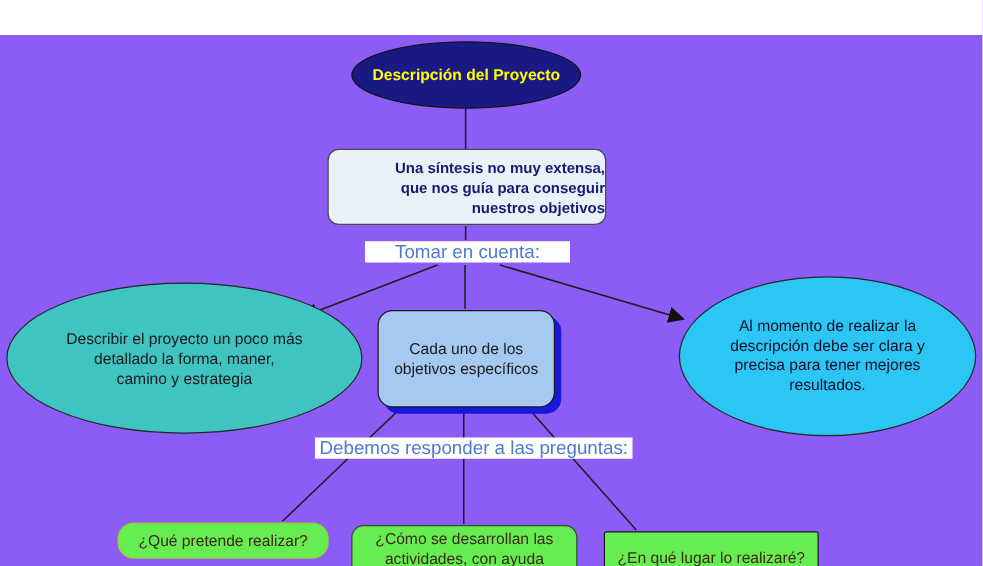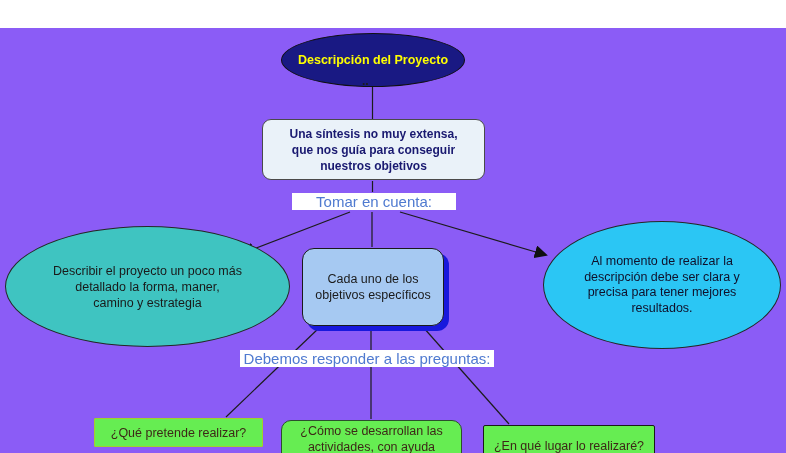--- a/index.html
+++ b/index.html
@@ -17,30 +17,30 @@
     text-align:center;box-sizing:border-box;font-size:12.5px;line-height:16px;color:#1a1a1a;
   }
   .node .nlabel{white-space:pre-line;display:block;width:100%;}
   .ellipse{border-radius:50%;}
 
   #n-title{left:281px;top:5px;width:184px;height:54px;background:#191983;border:1.5px solid #101010;
            color:#ffff00;font-weight:bold;font-size:12.5px;}
   #link-dots{position:absolute;left:362px;top:48px;z-index:4;color:#1c1c1c;font-size:12px;
            font-weight:bold;line-height:10px;}
   #n-synthesis{left:262px;top:91px;width:223px;height:61px;background:#eaf2f9;border:1.3px solid #4a4a4a;
-           border-radius:9px;color:#191970;font-weight:bold;font-size:12px;}
+           border-radius:9px;color:#191970;font-weight:bold;font-size:12px;text-align:right;}
   #lp-tomar{left:292px;top:165px;width:160px;}
   #n-describir{left:5px;top:198px;width:285px;height:121px;background:#3fc4c1;border:1.3px solid #262626;}
   #n-objetivos{left:302px;top:220px;width:142px;height:78px;background:#a6c9f2;border:1.5px solid #1a1a1a;
            border-radius:12px;box-shadow:5px 5px 0 #1818dd;}
   #n-claridad{left:543px;top:193px;width:238px;height:128px;background:#2bc6f4;border:1.3px solid #262626;
            color:#10102a;line-height:15.5px;align-items:center;}
-  #lp-preguntas{left:240px;top:322px;width:250px;}
+  #lp-preguntas{left:252px;top:322px;width:250px;}
   #n-q-que{left:94px;top:390px;width:169px;height:29px;background:#66ed52;border:1.5px solid #a3cc2f;
-           border-radius:1px;color:#3d2817;}
+           border-radius:13px;color:#3d2817;}
   #n-q-como{left:281px;top:392px;width:181px;height:54px;background:#66ed52;border:1.5px solid #2c4f2c;
            border-radius:10px;color:#3d2817;justify-content:flex-end;}
   #n-q-donde{left:483px;top:397px;width:172px;height:30px;background:#66ed52;border:1.5px solid #1a1a1a;
            border-radius:2px;color:#3d2817;align-items:flex-end;}
 </style>
 </head>
 <body>
 
 <div id="canvas">
 

